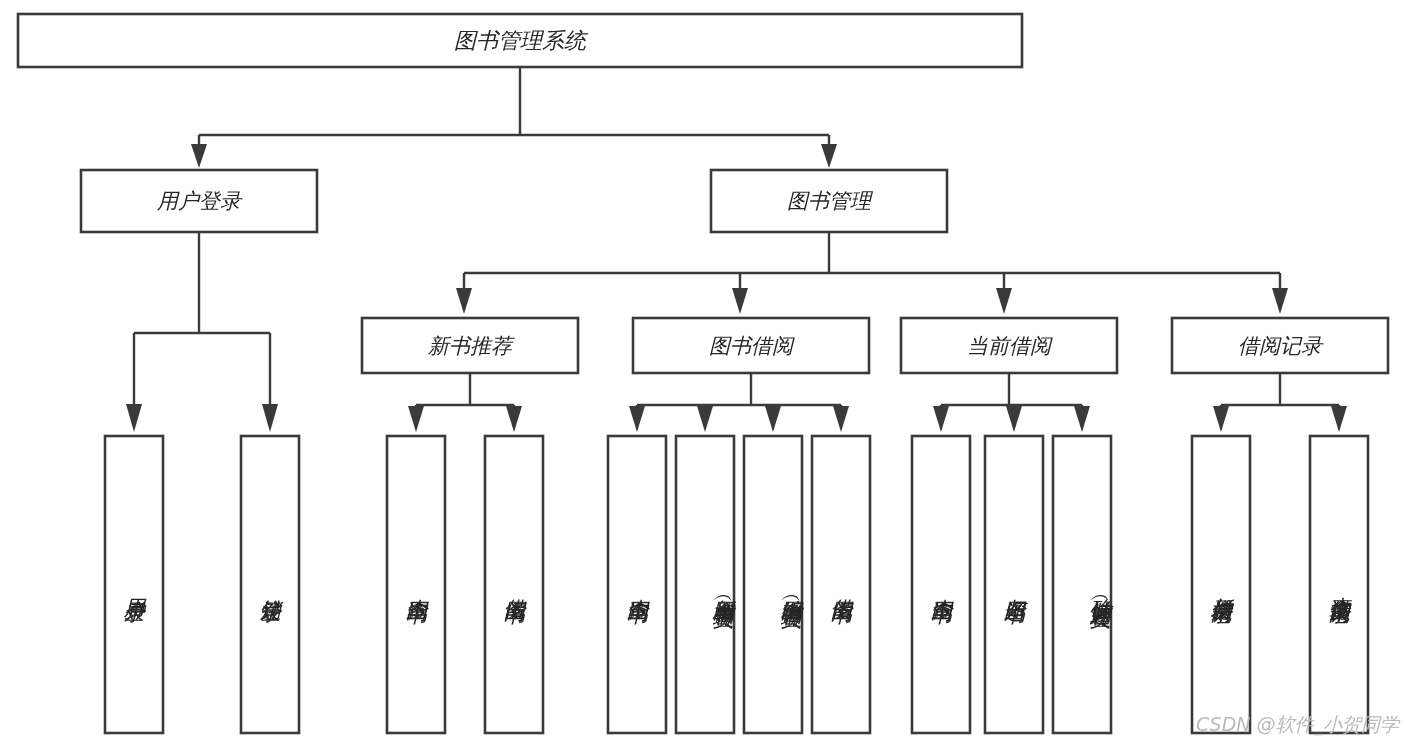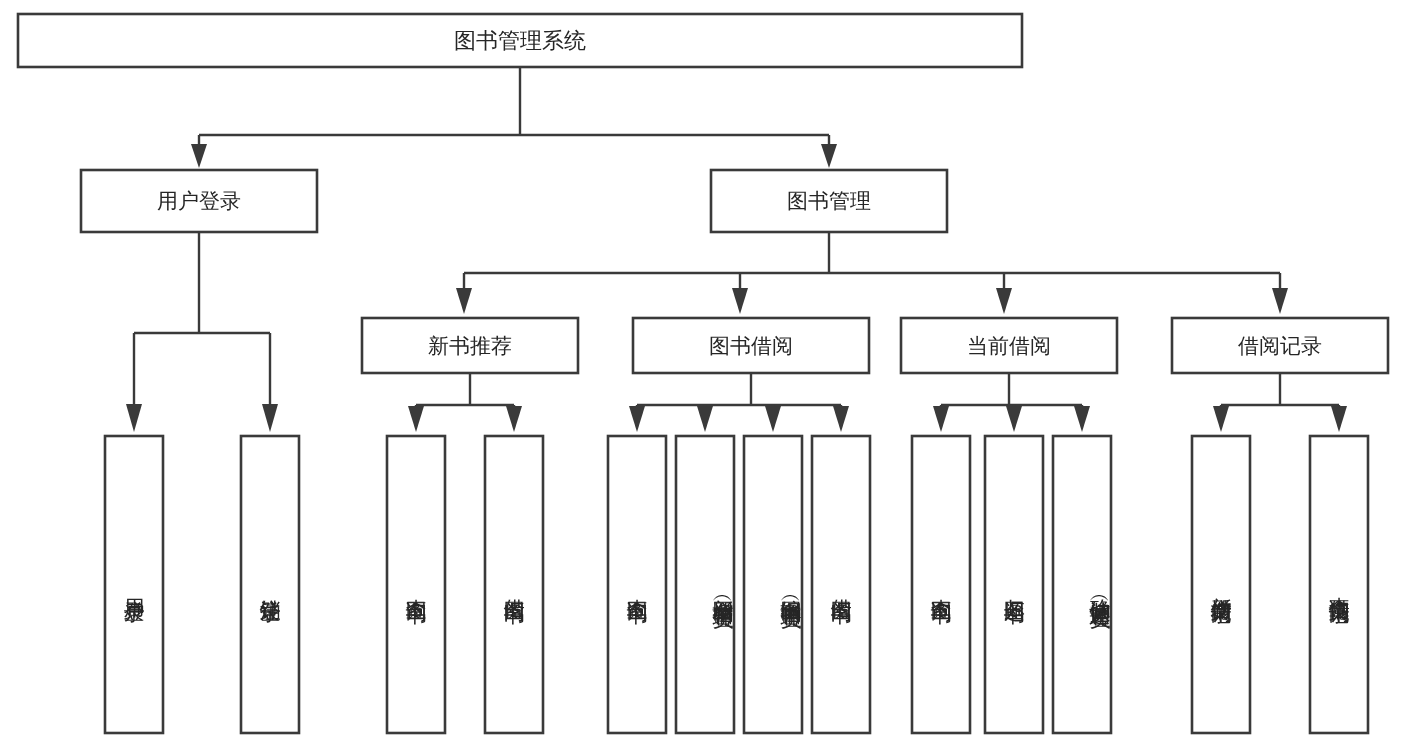--- a/index.html
+++ b/index.html
@@ -11,20 +11,21 @@
     width: 1405px;
     height: 747px;
     overflow: hidden;
     font-family: "DejaVu Sans", "Liberation Sans", sans-serif;
   }
   #diagram-root {
     position: relative;
     width: 1405px;
     height: 747px;
     background: #ffffff;
+    font-style: italic;
   }
   svg.diagram-canvas {
     position: absolute;
     left: 0;
     top: 0;
     width: 1405px;
     height: 747px;
     display: block;
   }
   .node-box {
@@ -226,14 +227,15 @@
   <div class="vlabel center-start" style="left:912px; top:436px; width:58px; height:297px;">查询图书</div>
 
   <div class="vlabel center-start" style="left:985px; top:436px; width:58px; height:297px;">归还图书</div>
 
   <div class="vlabel" style="left:1053px; top:444px; width:58px; height:289px;">确认归还（管理员）</div>
 
   <div class="vlabel center-start" style="left:1192px; top:436px; width:58px; height:297px;">新增借阅记录</div>
 
   <div class="vlabel center-start" style="left:1310px; top:436px; width:58px; height:297px;">查询借阅记录</div>
 
+  <div class="watermark" style="left:1196px; top:712px;">CSDN @软件_小贺同学</div>
 
 </div>
 
 </body></html>

